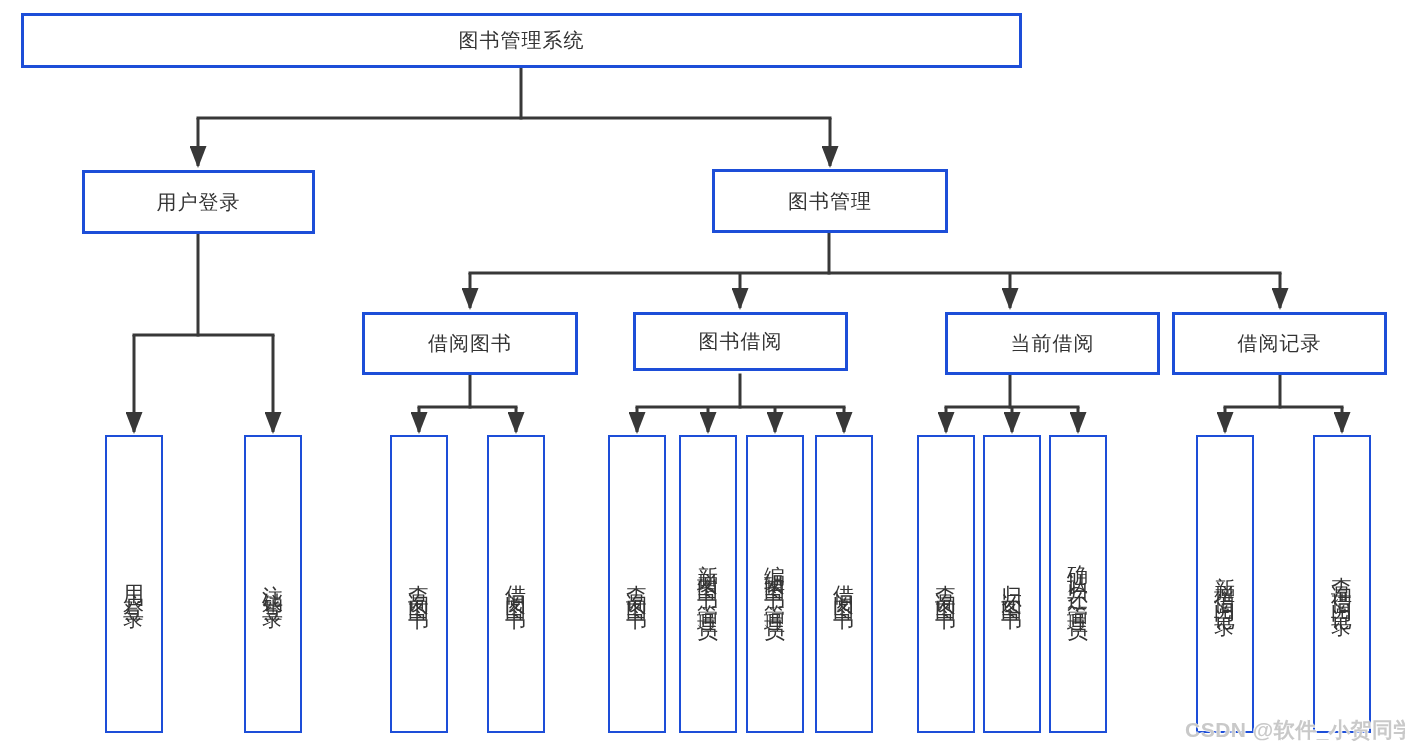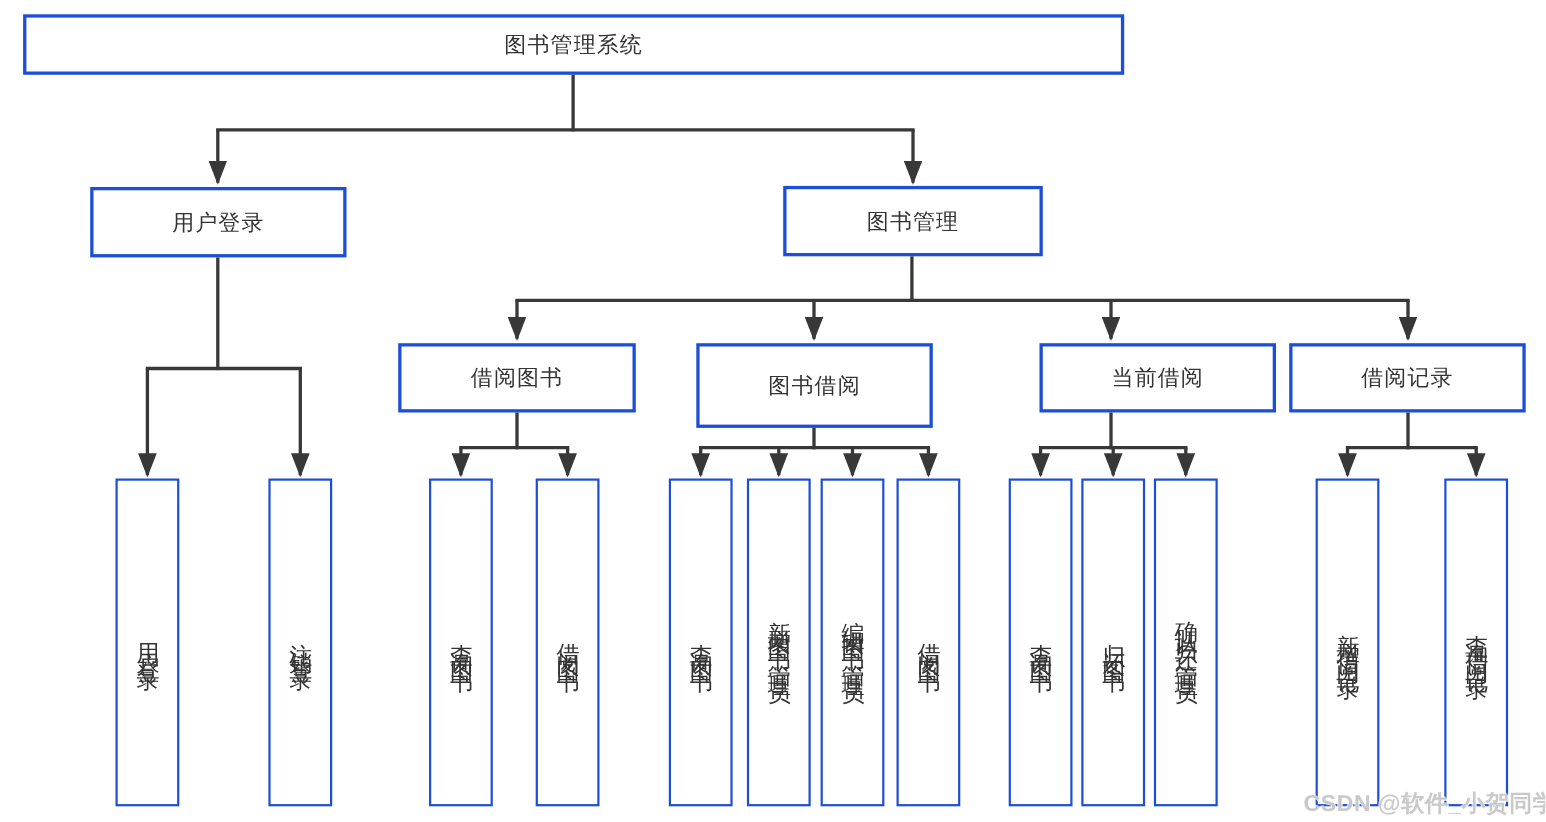--- a/index.html
+++ b/index.html
@@ -45,21 +45,21 @@
     writing-mode: vertical-rl;
     text-orientation: mixed;
     letter-spacing: 8px;
     line-height: 1;
     white-space: nowrap;
   }
   .root-box   { left: 21px;  top: 13px;  width: 1001px; height: 55px; }
   .lvl2-a     { left: 82px;  top: 170px; width: 233px;  height: 64px; }
   .lvl2-b     { left: 712px; top: 169px; width: 236px;  height: 64px; }
   .lvl3-a     { left: 362px; top: 312px; width: 216px;  height: 63px; }
-  .lvl3-b     { left: 633px; top: 312px; width: 215px;  height: 77px; }
+  .lvl3-b     { left: 633px; top: 312px; width: 215px;  height: 59px; }
   .lvl3-c     { left: 945px; top: 312px; width: 215px;  height: 63px; }
   .lvl3-d     { left: 1172px;top: 312px; width: 215px;  height: 63px; }
   .lf1  { left: 105px; }
   .lf2  { left: 244px; }
   .lf3  { left: 390px; }
   .lf4  { left: 487px; }
   .lf5  { left: 608px; }
   .lf6  { left: 679px; }
   .lf7  { left: 746px; }
   .lf8  { left: 815px; }

